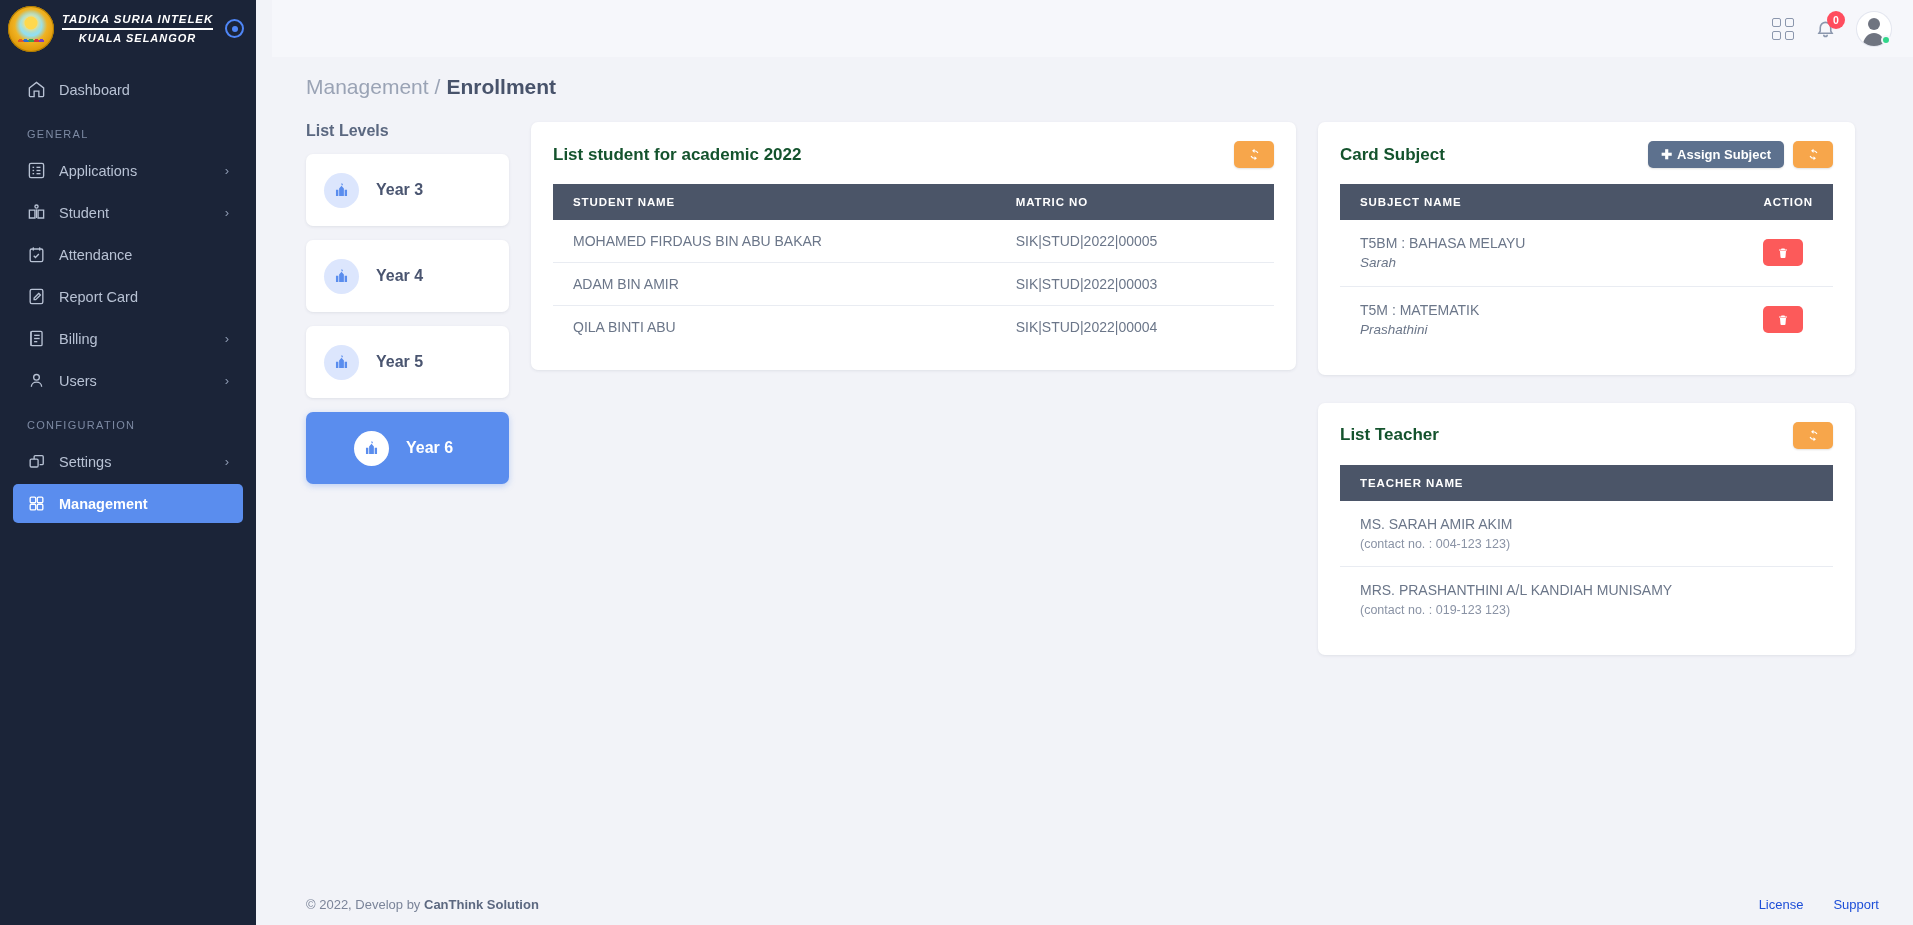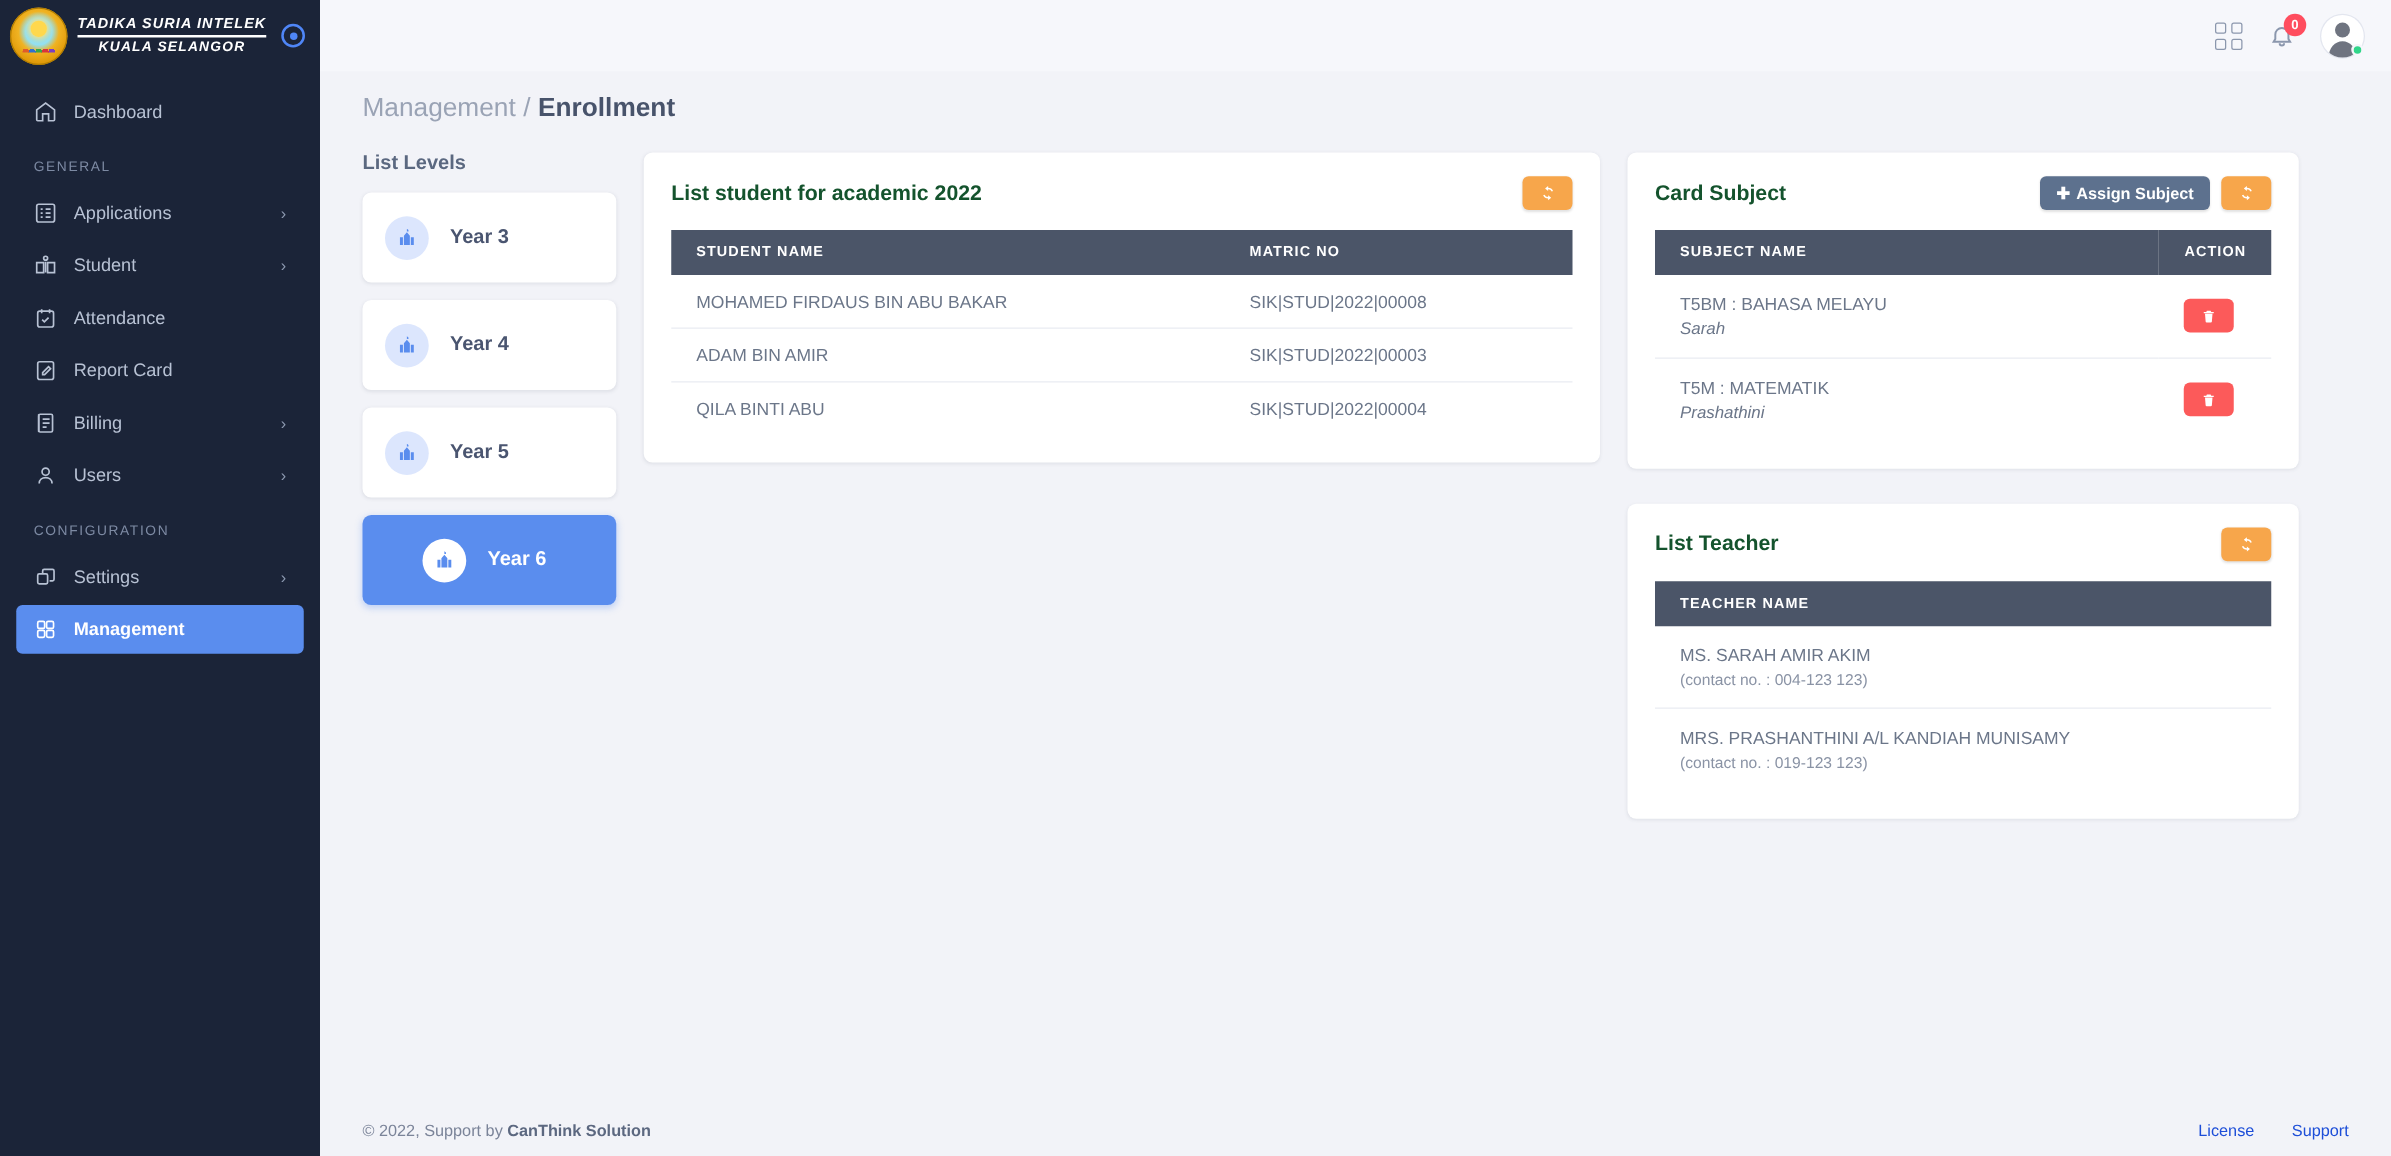--- a/index.html
+++ b/index.html
@@ -2,21 +2,21 @@
 <html><head>
 <meta charset="utf-8">
 <style>
   * { box-sizing: border-box; margin: 0; padding: 0; }
   html, body {
     width: 1913px; height: 925px;
     font-family: "Liberation Sans", sans-serif;
     background: #f2f3f8;
     overflow: hidden;
   }
-  .app { display: flex; width: 1913px; height: 925px; position: relative; }
+  .app { display: flex; width: 1913px; height: 925px; position: relative; gap: 16px; }
 
   
   .sidebar {
     width: 256px; min-width: 256px; height: 925px;
     background: #1b2438;
     display: flex; flex-direction: column;
     position: relative; z-index: 5;
   }
   .brand {
     height: 57px; display: flex; align-items: center;
@@ -420,21 +420,21 @@
           <table>
             <thead>
               <tr>
                 <th>STUDENT NAME</th>
                 <th>MATRIC NO</th>
               </tr>
             </thead>
             <tbody>
               <tr>
                 <td>MOHAMED FIRDAUS BIN ABU BAKAR</td>
-                <td>SIK|STUD|2022|00008</td>
+                <td>SIK|STUD|2022|00005</td>
               </tr>
               <tr>
                 <td>ADAM BIN AMIR</td>
                 <td>SIK|STUD|2022|00003</td>
               </tr>
               <tr>
                 <td>QILA BINTI ABU</td>
                 <td>SIK|STUD|2022|00004</td>
               </tr>
             </tbody>
@@ -529,21 +529,21 @@
               </tr>
             </tbody>
           </table>
         </div>
 
       </section>
     </div>
 
     <footer class="footer">
       <div>
-        <span>© 2022, Support by</span>
+        <span>© 2022, Develop by</span>
         <span class="brandlink">CanThink Solution</span>
       </div>
       <div class="footer-right">
         <a>License</a>
         <a>Support</a>
       </div>
     </footer>
 
   </div>
 </div>

